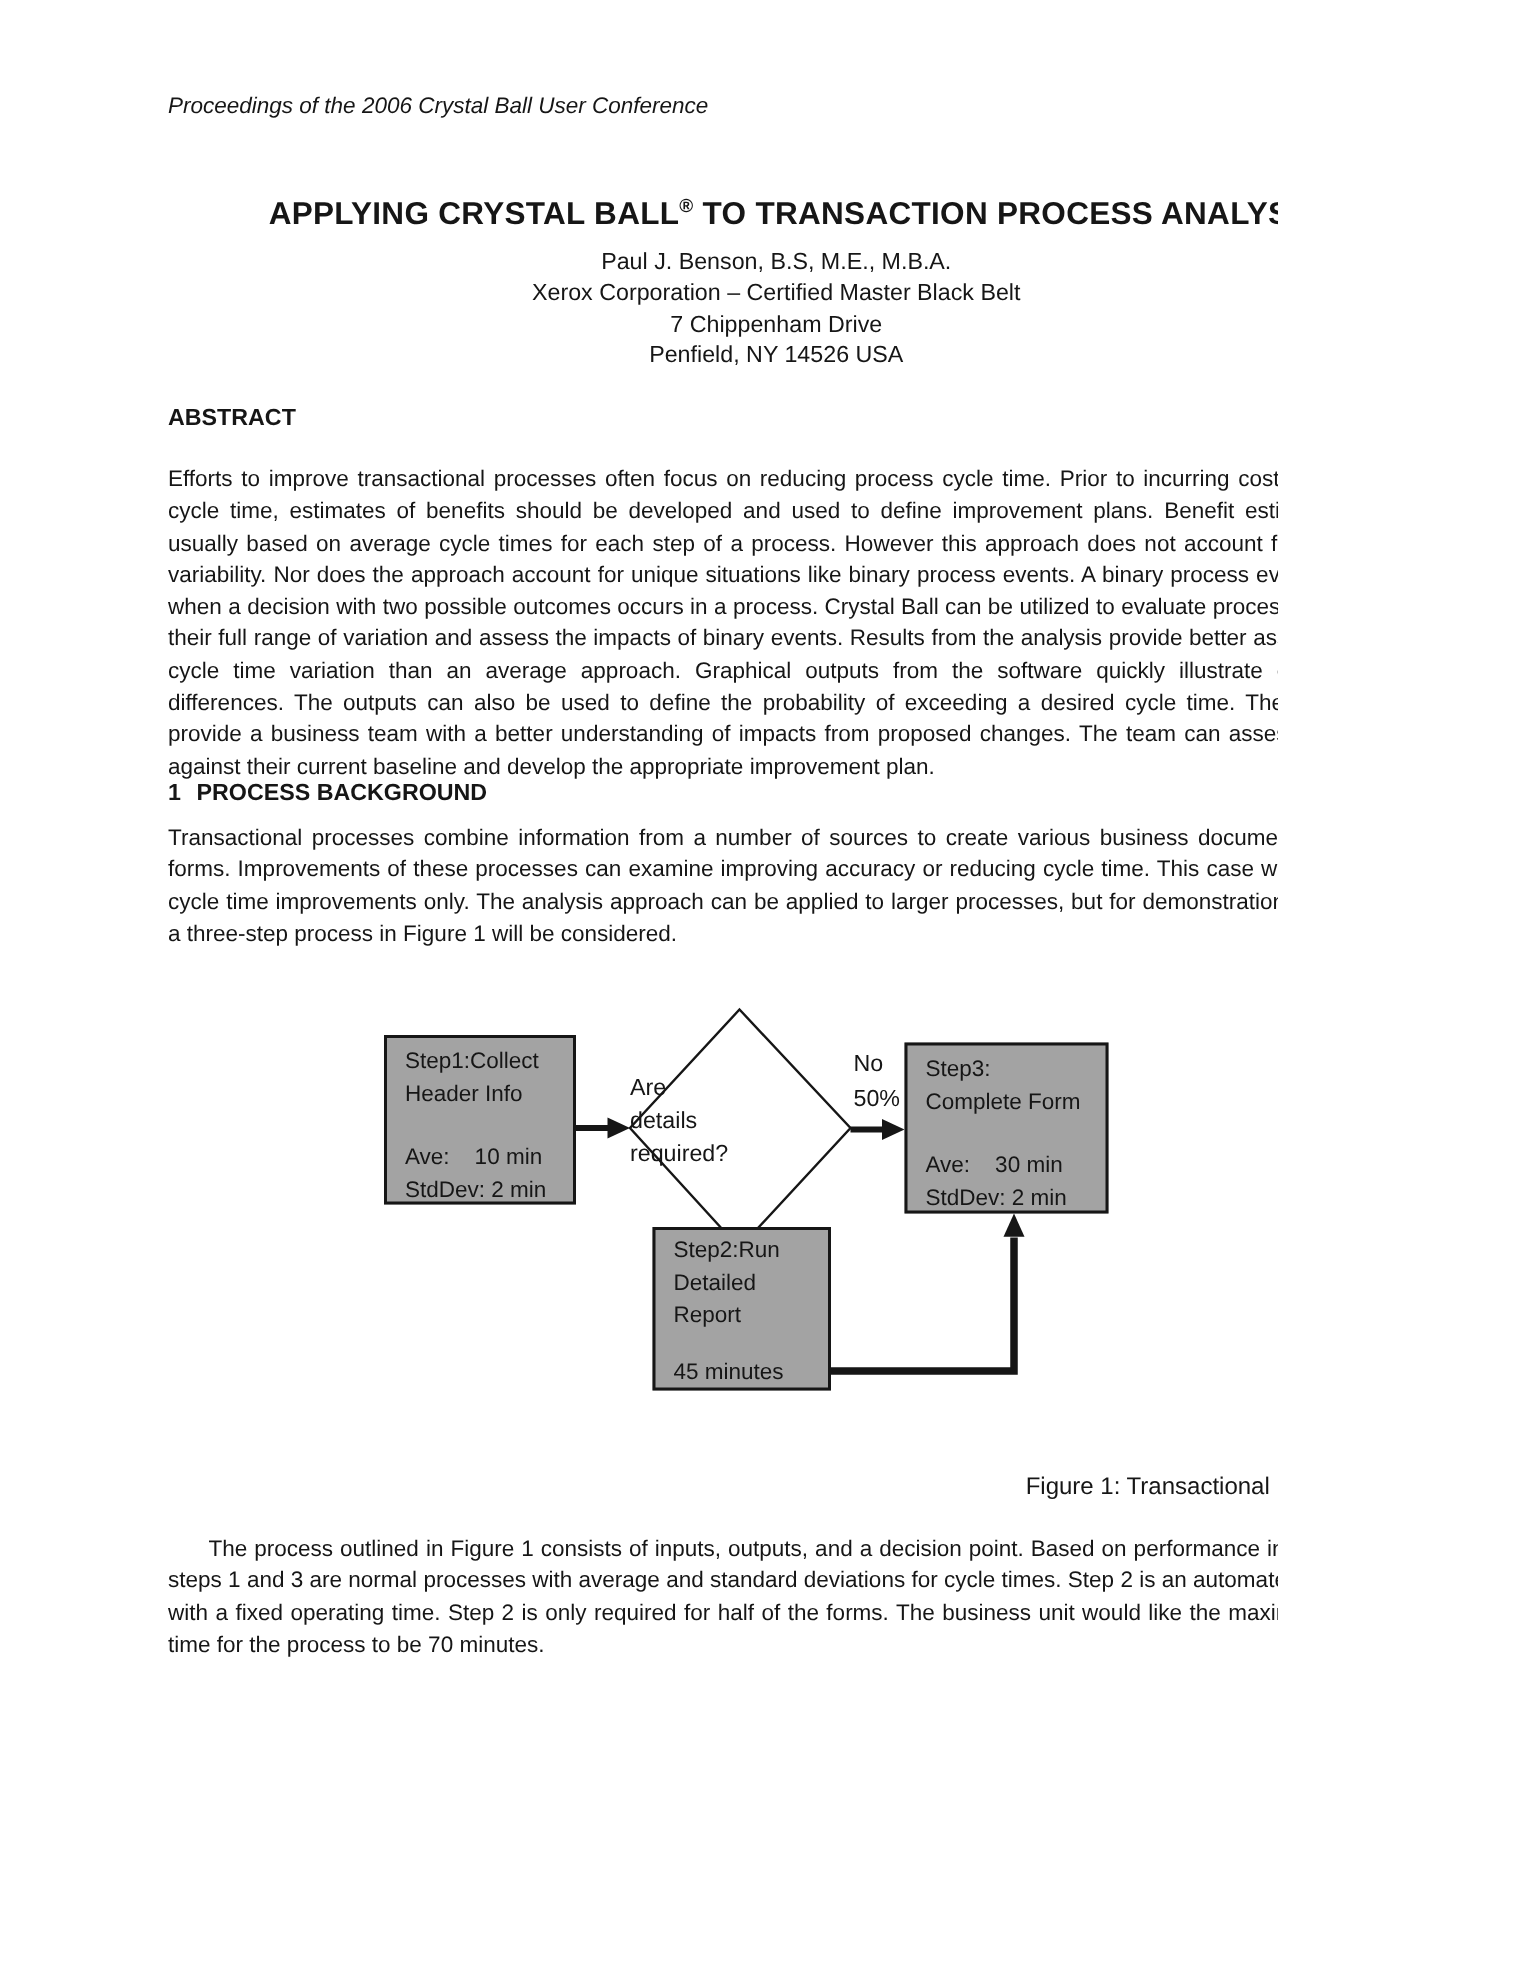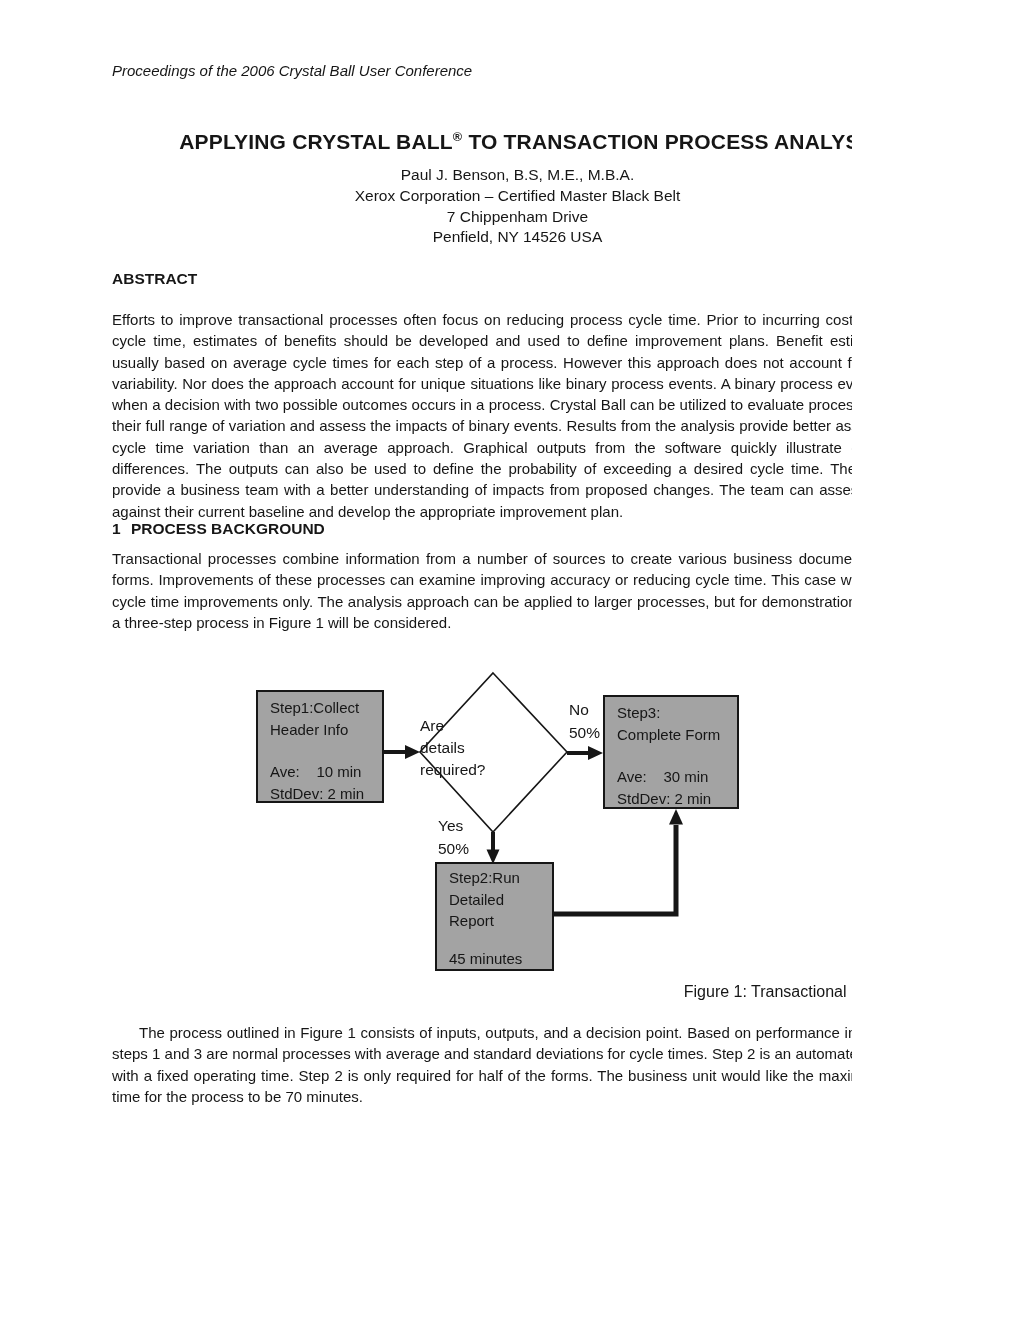--- a/index.html
+++ b/index.html
@@ -51,21 +51,21 @@
   .fbox {
     position: absolute;
     border: 2px solid #161616;
     background: #a3a3a3;
     box-sizing: border-box;
     font-size: 15px;
     line-height: 21.5px;
   }
   .box-step1 { left: 256px; top: 690px; width: 128px; height: 113px; padding: 5px 2px 0 12px; }
   .box-step3 { left: 603px; top: 695px; width: 136px; height: 114px; padding: 5px 2px 0 12px; }
-  .box-step2 { left: 435px; top: 862px; width: 119px; height: 109px; padding: 3px 2px 0 12px; }
+  .box-step2 { left: 435px; top: 818px; width: 119px; height: 109px; padding: 3px 2px 0 12px; }
   .mt21 { margin-top: 21px; }
   .mt16 { margin-top: 16px; }
   .pre { white-space: pre; }
   .decision-text {
     left: 420px; top: 715px; width: 146px;
     text-align: left; font-size: 15.5px; line-height: 22px;
   }
   .branch-label { font-size: 15.5px; line-height: 23px; }
   .branch-no  { left: 569px; top: 698px; }
   .branch-yes { left: 438px; top: 814px; }

